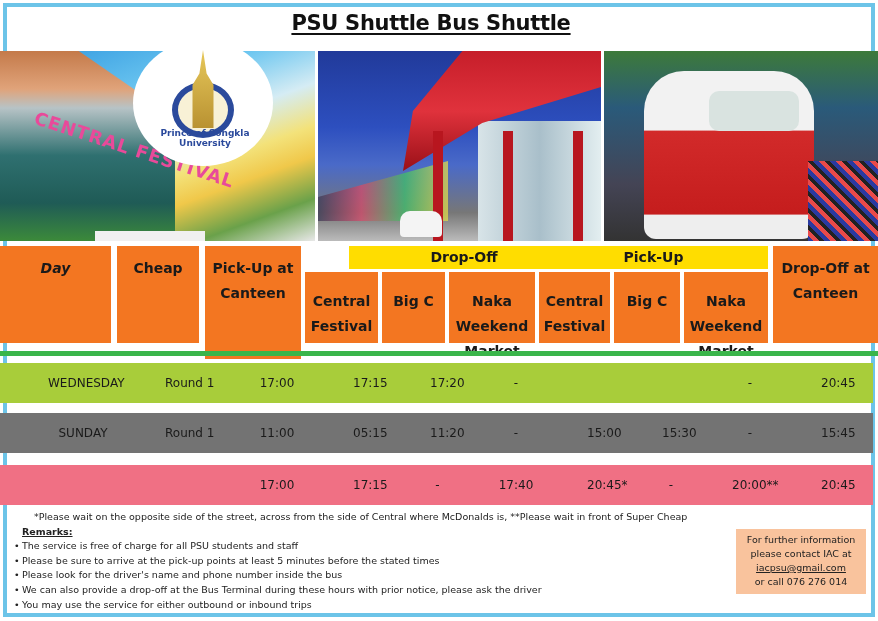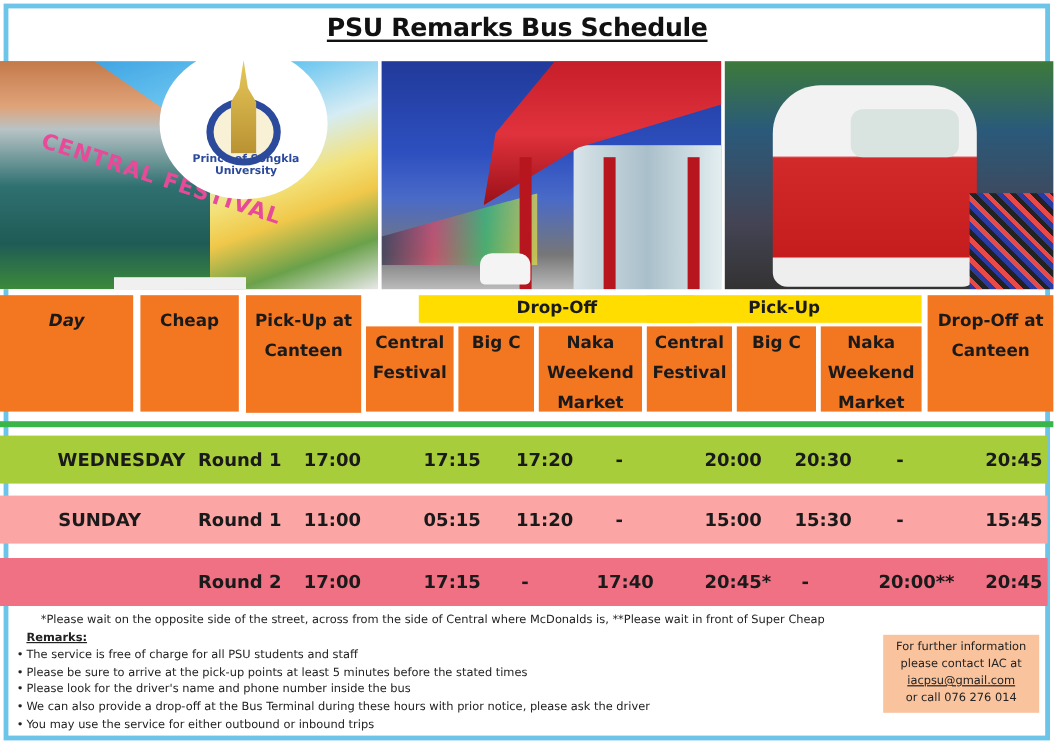--- a/index.html
+++ b/index.html
@@ -66,54 +66,54 @@
   .photo-3 .window { position: absolute; left: 105px; top: 40px; width: 90px; height: 40px; background: #d9e3e0; border-radius: 10px; }
   .photo-3 .market { position: absolute; right: 0; top: 110px; width: 70px; height: 80px;
     background: repeating-linear-gradient(45deg, #2a3aa0 0 4px, #e84a4a 4px 8px, #222 8px 12px); }
 
   
   .hcell {
     position: absolute; background: #f37621; color: #1a1a1a;
     font-family: "DejaVu Sans", sans-serif; font-size: 14px; font-weight: bold;
     text-align: center; line-height: 25px; padding-top: 10px;
   }
-  .hcell.sub { padding-top: 2px; line-height: 25px; }
+  .hcell.sub { padding-top: 17px; line-height: 25px; }
   .groupband {
     position: absolute; top: 246px; height: 23px; background: #ffdd00;
     font-size: 14px; font-weight: bold; text-align: center; line-height: 23px; color: #1a1a1a;
   }
   .green-line { position: absolute; left: 0; top: 351px; width: 878px; height: 5px; background: #3ab54a; }
 
   .row { position: absolute; left: 0; width: 873px; height: 40px; }
   .row.wed { top: 363px; background: #a8cd3a; }
-  .row.sun1 { top: 413px; background: #fca5a5; }
+  .row.sun1 { top: 413px; background: #737373; }
   .row.sun2 { top: 465px; background: #f07084; }
   .cell {
     position: absolute; top: 0; height: 40px; line-height: 40px; text-align: center;
-    font-size: 15px; font-weight: bold; color: #1a1a1a; white-space: nowrap; padding-left: 48px;
+    font-size: 12px; font-weight: normal; color: #1a1a1a; white-space: nowrap; padding-left: 48px;
   }
 
   .notes { position: absolute; left: 14px; top: 510px; font-size: 9.5px; color: #222; line-height: 14.6px; }
   .notes .footnote { margin-left: 20px; }
   .notes .remarks { margin-left: 8px; font-weight: bold; text-decoration: underline; }
   .notes ul { list-style: none; }
   .notes li::before { content: "•"; display: inline-block; width: 8px; }
 
   .contact {
     position: absolute; left: 736px; top: 529px; width: 130px; height: 65px;
     background: #f9c39d; text-align: center; font-size: 9.5px; line-height: 14px; padding-top: 4px; color: #222;
   }
   .contact .email { text-decoration: underline; }
 </style>
 </head>
 <body>
 
 <div class="frame"></div>
 
-<div class="title"><span>PSU Remarks Bus Schedule</span></div>
+<div class="title"><span>PSU Shuttle Bus Shuttle</span></div>
 
 <div class="photo photo-1">
   <div class="bldg"></div>
   <div class="sign">CENTRAL FESTIVAL</div>
   <div class="canopy"></div>
 </div>
 <div class="logo-circle"></div>
 <div class="logo-seal"></div>
 <div class="logo-crest"></div>
 <div class="logo-text">Prince of Songkla University</div>
@@ -129,21 +129,21 @@
 </div>
 
 <div class="photo photo-3">
   <div class="van"></div>
   <div class="window"></div>
   <div class="market"></div>
 </div>
 
 <div class="hcell" style="left:0;top:246px;width:111px;height:97px;font-style:italic;"><span>Day</span></div>
 <div class="hcell" style="left:117px;top:246px;width:82px;height:97px;"><span>Cheap</span></div>
-<div class="hcell" style="left:205px;top:246px;width:96px;height:98px;">
+<div class="hcell" style="left:205px;top:246px;width:96px;height:113px;">
     <div>Pick-Up at</div>
     <div>Canteen</div>
   </div>
 
 <div class="groupband" style="left:305px;width:230px;margin-left:44px;">Drop-Off</div>
 <div class="groupband" style="left:539px;width:229px;">Pick-Up</div>
 
 <div class="hcell sub" style="left:305px;top:272px;width:73px;height:71px;">
     <div>Central</div>
     <div>Festival</div>
@@ -175,42 +175,39 @@
 
 <div class="green-line"></div>
 
 <div class="row wed">
   <div class="cell" style="left:0;width:118px;">WEDNESDAY</div>
   <div class="cell" style="left:117px;width:82px;">Round 1</div>
   <div class="cell" style="left:205px;width:96px;">17:00</div>
   <div class="cell" style="left:305px;width:73px;">17:15</div>
   <div class="cell" style="left:382px;width:63px;">17:20</div>
   <div class="cell" style="left:449px;width:86px;">-</div>
-  <div class="cell" style="left:539px;width:71px;">20:00</div>
-  <div class="cell" style="left:614px;width:66px;">20:30</div>
   <div class="cell" style="left:684px;width:84px;">-</div>
   <div class="cell" style="left:773px;width:80px;">20:45</div>
 </div>
 
 <div class="row sun1">
   <div class="cell" style="left:0;width:118px;">SUNDAY</div>
   <div class="cell" style="left:117px;width:82px;">Round 1</div>
   <div class="cell" style="left:205px;width:96px;">11:00</div>
   <div class="cell" style="left:305px;width:73px;">05:15</div>
   <div class="cell" style="left:382px;width:63px;">11:20</div>
   <div class="cell" style="left:449px;width:86px;">-</div>
   <div class="cell" style="left:539px;width:71px;">15:00</div>
   <div class="cell" style="left:614px;width:66px;">15:30</div>
   <div class="cell" style="left:684px;width:84px;">-</div>
   <div class="cell" style="left:773px;width:80px;">15:45</div>
 </div>
 
 <div class="row sun2">
   <div class="cell" style="left:0;width:118px;"></div>
-  <div class="cell" style="left:117px;width:82px;">Round 2</div>
   <div class="cell" style="left:205px;width:96px;">17:00</div>
   <div class="cell" style="left:305px;width:73px;">17:15</div>
   <div class="cell" style="left:382px;width:63px;">-</div>
   <div class="cell" style="left:449px;width:86px;">17:40</div>
   <div class="cell" style="left:539px;width:71px;">20:45*</div>
   <div class="cell" style="left:614px;width:66px;">-</div>
   <div class="cell" style="left:684px;width:84px;">20:00**</div>
   <div class="cell" style="left:773px;width:80px;">20:45</div>
 </div>
 

